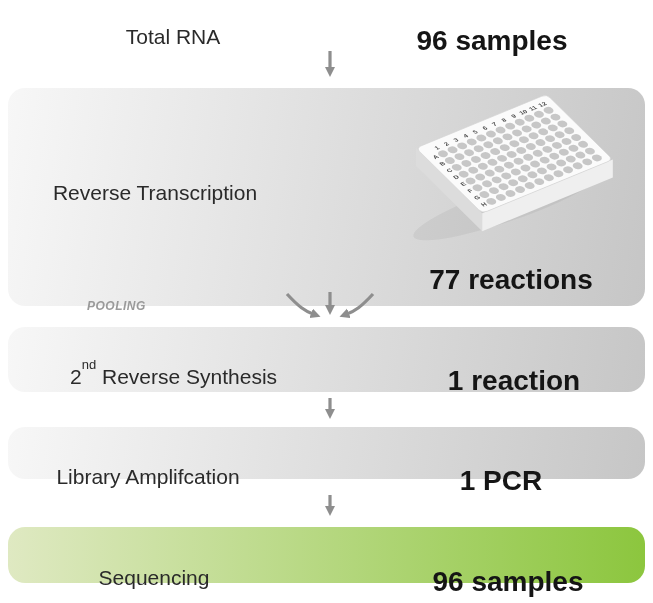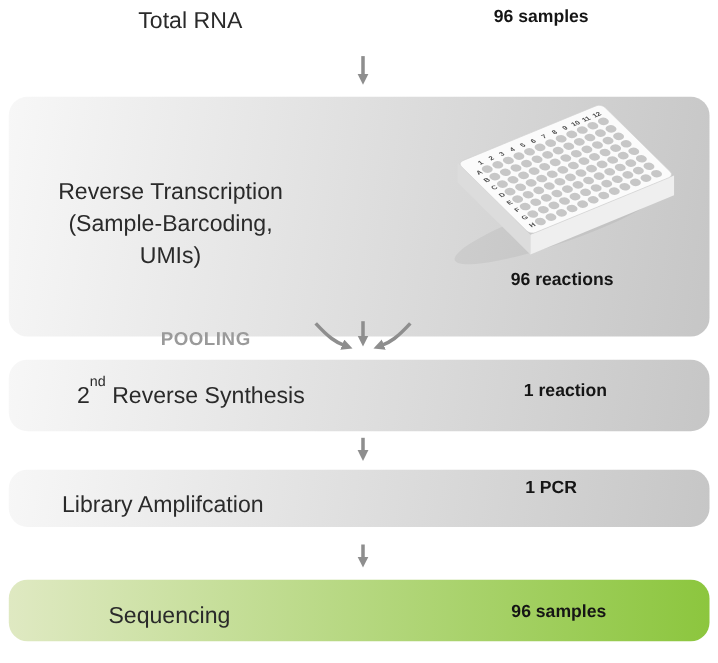--- a/index.html
+++ b/index.html
@@ -2,39 +2,40 @@
 <html><head>
 <meta charset="utf-8">
 <style>
   html,body { margin:0; padding:0; background:#ffffff; }
   #canvas {
     position:relative; width:653px; height:603px; overflow:hidden;
     background:#ffffff;
     font-family:"Liberation Sans", sans-serif;
     color:var(--text-main,#2a2a2a);
   }
-  .abs { position:absolute; }
+  .abs { position:absolute;margin-top:18px; }
   .center-text { text-align:center; }
   .label { font-size:21px; color:var(--text-main,#2a2a2a); }
-  .count { font-size:16px; font-weight:bold; color:var(--count-color,#151515); }
+  .count { font-size:28px; font-weight:bold; color:var(--count-color,#151515); }
   .step-box {
     position:absolute; left:8px; width:637px; border-radius:17px;
     background:linear-gradient(99deg, var(--box-gray-light,#f7f7f7) 0%, var(--box-gray-dark,#c6c6c6) 100%);
   }
   #box-rt   { top:88px;  height:218px; }
   #box-ss   { top:327px; height:65px; }
   #box-la   { top:427px; height:52px; }
   #box-seq  {
     top:527px; height:56px;
     background:linear-gradient(to right, var(--green-light,#dfe9c2) 0%, var(--green-dark,#8cc63e) 100%);
   }
   .pooling {
-    position:absolute; top:299px; left:87px; width:200px; text-align:center;
-    font-size:17px; font-weight:bold; letter-spacing:0.5px;
+    position:absolute; top:299px; left:87px; width:200px; text-align:left;
+    font-size:12px; font-weight:bold; letter-spacing:0.5px;
     color:var(--pooling-gray,#9a9a9a);
+    font-style:italic;
   }
   sup.ord { font-size:13px; position:relative; top:-7px;text-align:center; }
   
   #arrows { position:absolute; left:0; top:0; pointer-events:none; }
   .arrow-stroke { stroke:var(--arrow-gray,#8e8e8e); stroke-width:3.2; fill:none; }
   .arrow-head { fill:var(--arrow-gray,#8e8e8e); }
   
   .plate { position:absolute; left:388px; top:4px; width:225px; height:150px; }
   .plate-top { fill:#fbfbfb; stroke:#d2d2d2; stroke-width:0.06; }
   .plate-side-left { fill:#dcdcdc; }
@@ -47,21 +48,20 @@
 <body style="--box-gray-light: #f7f7f7; --box-gray-dark: #c6c6c6; --green-light: #dfe9c2; --green-dark: #8cc63e; --arrow-gray: #8e8e8e; --pooling-gray: #9a9a9a; --text-main: #2a2a2a; --count-color: #151515;">
 
 <div id="canvas">
 
   <div class="abs center-text label" style="top:7px; left:53px; width:240px;">Total RNA</div>
   <div class="abs center-text count" style="top:7px; left:372px; width:240px;">96 samples</div>
 
   <div class="step-box" id="box-rt">
     <div class="abs center-text label" style="top:72px; left:27px; width:240px; line-height:29px;">
       <div>Reverse Transcription</div>
-      <div>(Sample-Barcoding, UMIs)</div>
     </div>
 
     <svg class="plate" viewBox="0 0 225 150">
       <ellipse cx="112" cy="112" rx="100" ry="17" fill="#000000" opacity="0.05" transform="rotate(-19 112 112)"></ellipse>
       <path class="plate-side-left" d="M20,56 L86.2,121.3 L86.2,139.3 L20,74 Z"></path>
       <path class="plate-side-right" d="M86.2,121.3 L216.8,67.6 L216.8,85.6 L86.2,139.3 Z"></path>
       <g id="plate-grid" transform="matrix(9.6 -3.95 6.9 6.8 20 56)">
         <rect class="plate-top" x="0" y="0" width="13.6" height="9.6" rx="0.5"></rect>
       <text x="1.55" y="1.08" class="plate-label">1</text>
           <text x="2.55" y="1.08" class="plate-label">2</text>
@@ -175,35 +175,35 @@
           <circle cx="6.55" cy="8.75" r="0.42" class="plate-well"></circle>
           <circle cx="7.55" cy="8.75" r="0.42" class="plate-well"></circle>
           <circle cx="8.55" cy="8.75" r="0.42" class="plate-well"></circle>
           <circle cx="9.55" cy="8.75" r="0.42" class="plate-well"></circle>
           <circle cx="10.55" cy="8.75" r="0.42" class="plate-well"></circle>
           <circle cx="11.55" cy="8.75" r="0.42" class="plate-well"></circle>
           <circle cx="12.55" cy="8.75" r="0.42" class="plate-well"></circle>
         </g>
     </svg>
 
-    <div class="abs center-text count" style="top:158px; left:383px; width:240px;">96 reactions</div>
+    <div class="abs center-text count" style="top:158px; left:383px; width:240px;">77 reactions</div>
   </div>
 
   <div class="pooling">POOLING</div>
 
   <div class="step-box" id="box-ss">
     <div class="abs label" style="top:19px; left:62px;">
       <span>2</span><sup class="ord">nd</sup><span> Reverse Synthesis</span>
     </div>
     <div class="abs center-text count" style="top:20px; left:386px; width:240px;">1 reaction</div>
   </div>
 
   <div class="step-box" id="box-la">
     <div class="abs center-text label" style="top:20px; left:20px; width:240px;">Library Amplifcation</div>
-    <div class="abs center-text count" style="top:8px; left:373px; width:240px;">1 PCR</div>
+    <div class="abs center-text count" style="top:20px; left:373px; width:240px;">1 PCR</div>
   </div>
 
   <div class="step-box" id="box-seq">
     <div class="abs center-text label" style="top:21px; left:26px; width:240px;">Sequencing</div>
     <div class="abs center-text count" style="top:21px; left:380px; width:240px;">96 samples</div>
   </div>
 
   <svg id="arrows" width="653" height="603" viewBox="0 0 653 603">
     <defs>
       <marker id="arrowhead" markerWidth="14" markerHeight="12" refX="2" refY="5" orient="auto" markerUnits="userSpaceOnUse">

